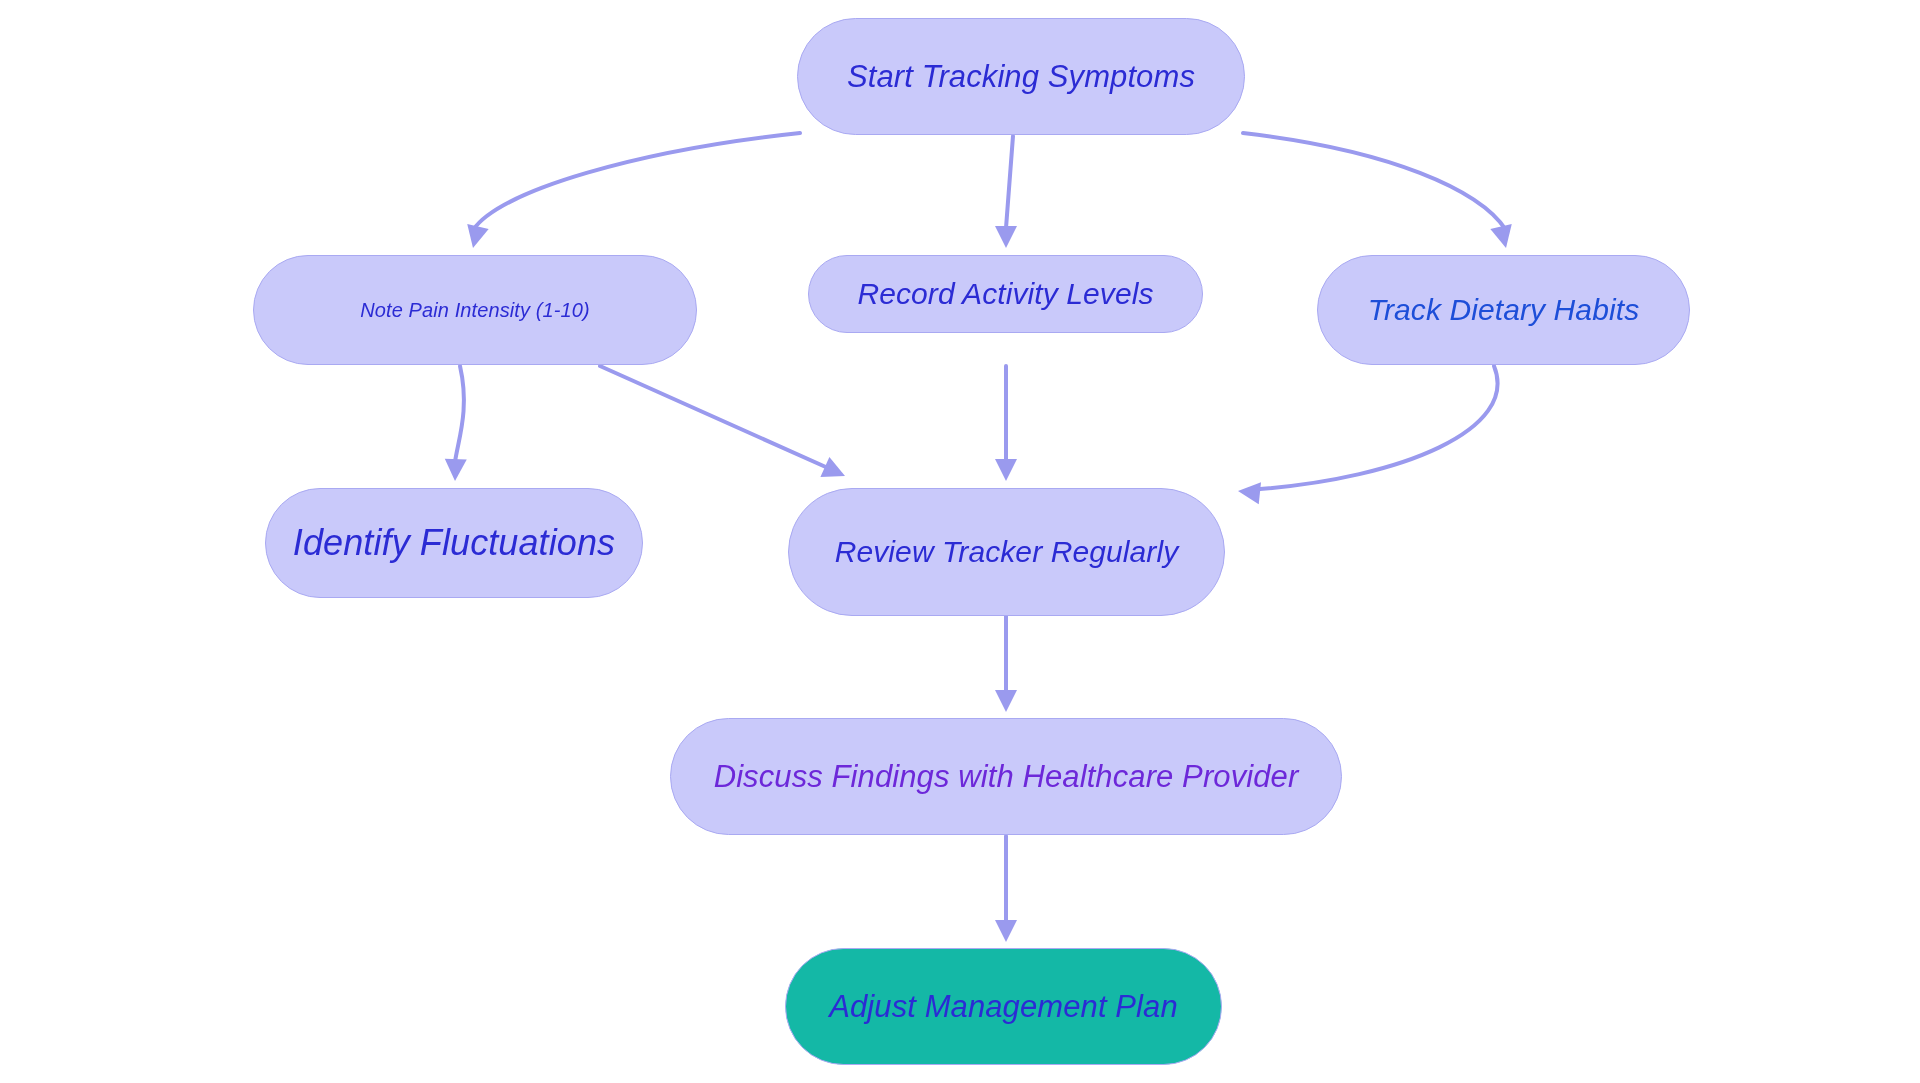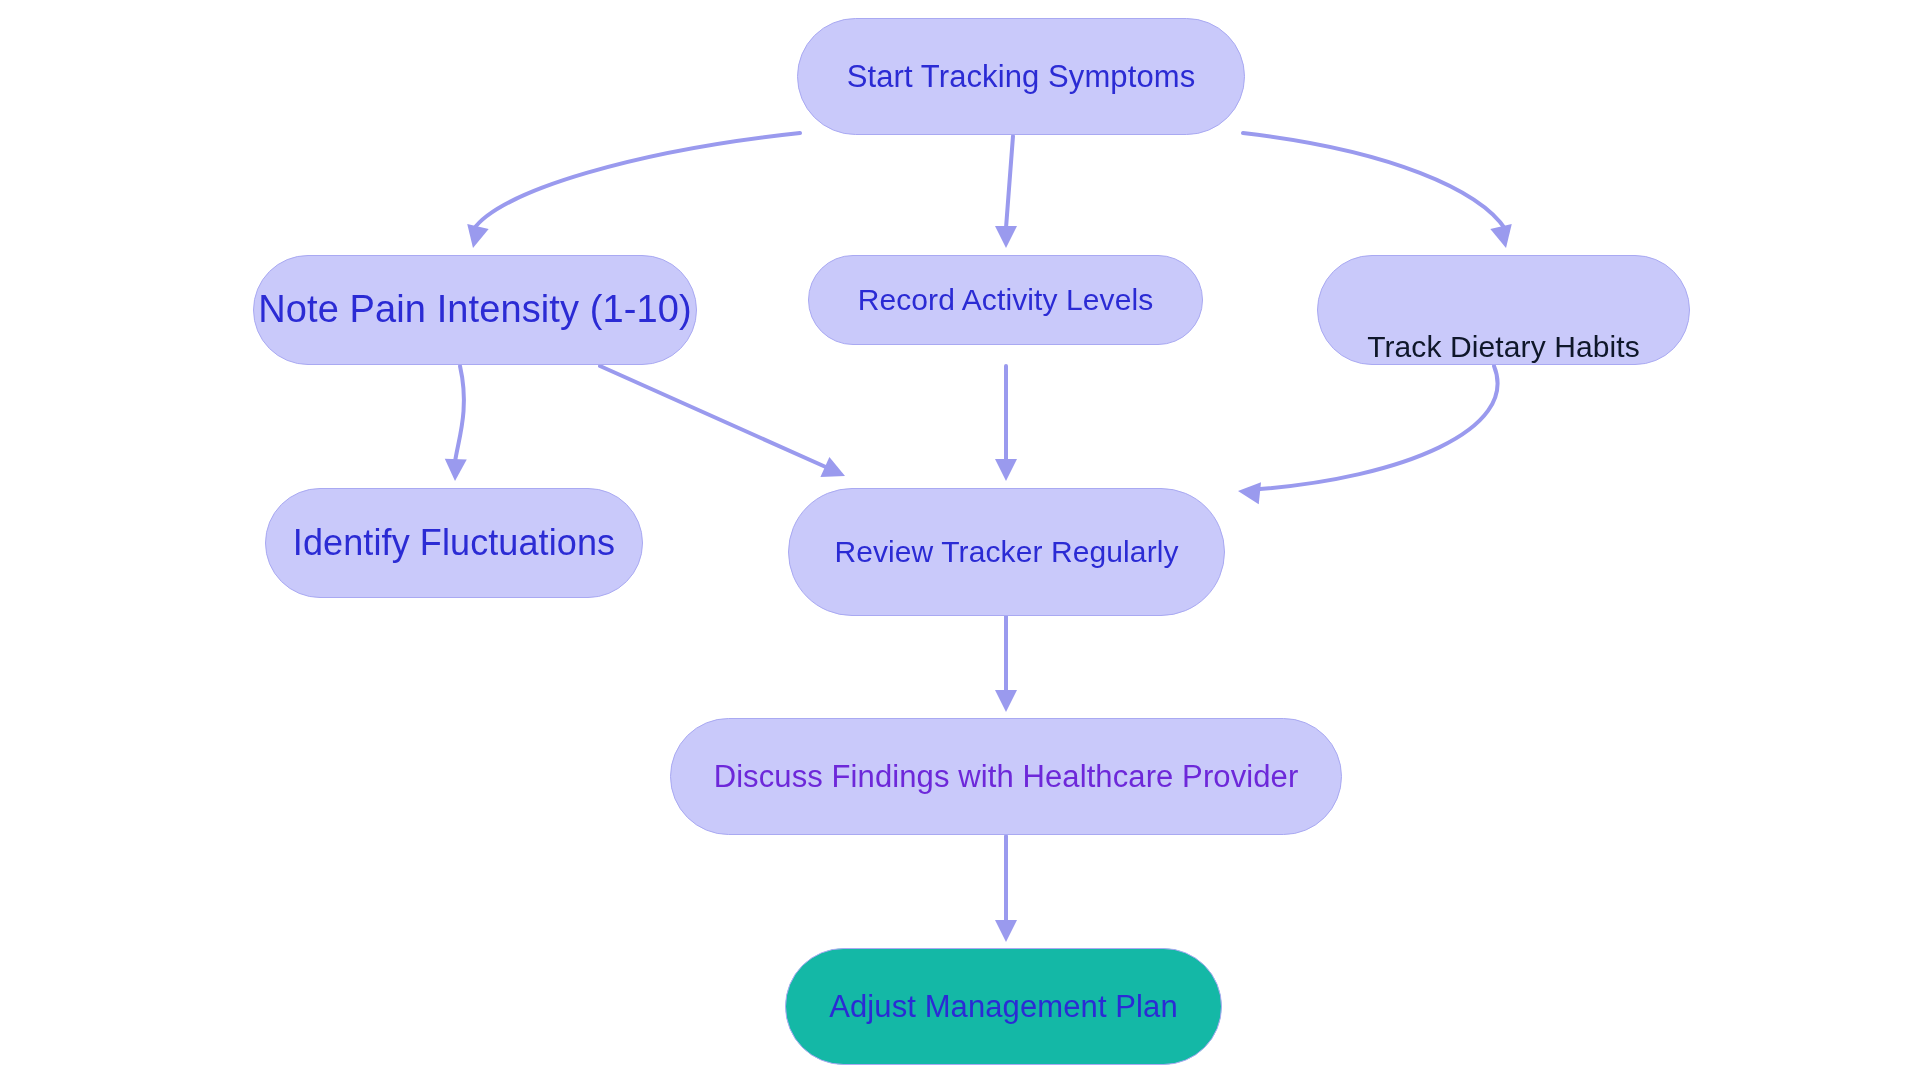--- a/index.html
+++ b/index.html
@@ -34,20 +34,21 @@
     justify-content: center;
     background: #c9c9fa;
     border: 1.6px solid #a9a9f2;
     border-radius: 999px;
     color: #2b2bd4;
     text-align: center;
     line-height: 1.15;
     white-space: nowrap;
     letter-spacing: 0.1px;
     z-index: 2;
+    font-style: italic;
   }
   .node-label {
     display: block;
     padding: 0 26px;
   }
 </style>
 </head>
 <body>
 
 <div id="stage" style="width: 1920px; height: 1083px; background: rgb(255, 255, 255);">
@@ -86,27 +87,27 @@
       </g>
       <g>
         <path d="M 1006 836 L 1006 923" fill="none" stroke="#9a9aee" stroke-width="4" stroke-linecap="round"></path>
         <polygon points="0,0 -22,-11 -22,11" fill="#9a9aee" transform="translate(1006,942) rotate(90)"></polygon>
       </g>
     </svg>
   <div id="node-layer">
       <div class="node" style="left: 797px; top: 18px; width: 448px; height: 117px; font-size: 31px; background: rgb(201, 201, 250); border-color: rgb(169, 169, 242); color: rgb(43, 43, 212);">
         <span class="node-label">Start Tracking Symptoms</span>
       </div>
-      <div class="node" style="left: 253px; top: 255px; width: 444px; height: 110px; font-size: 38px; background: rgb(201, 201, 250); border-color: rgb(169, 169, 242); color: rgb(43, 43, 212);">
+      <div class="node" style="left: 253px; top: 255px; width: 444px; height: 110px; font-size: 20px; background: rgb(201, 201, 250); border-color: rgb(169, 169, 242); color: rgb(43, 43, 212);">
         <span class="node-label">Note Pain Intensity (1-10)</span>
       </div>
-      <div class="node" style="left: 808px; top: 255px; width: 395px; height: 90px; font-size: 30px; background: rgb(201, 201, 250); border-color: rgb(169, 169, 242); color: rgb(43, 43, 212);">
+      <div class="node" style="left: 808px; top: 255px; width: 395px; height: 78px; font-size: 30px; background: rgb(201, 201, 250); border-color: rgb(169, 169, 242); color: rgb(43, 43, 212);">
         <span class="node-label">Record Activity Levels</span>
       </div>
-      <div class="node" style="left: 1317px; top: 255px; width: 373px; height: 110px; font-size: 30px; background: rgb(201, 201, 250); border-color: rgb(169, 169, 242); color: #0f172a; align-items: flex-end;">
+      <div class="node" style="left: 1317px; top: 255px; width: 373px; height: 110px; font-size: 30px; background: rgb(201, 201, 250); border-color: rgb(169, 169, 242); color: #1d4ed8;">
         <span class="node-label">Track Dietary Habits</span>
       </div>
       <div class="node" style="left: 265px; top: 488px; width: 378px; height: 110px; font-size: 36px; background: rgb(201, 201, 250); border-color: rgb(169, 169, 242); color: rgb(43, 43, 212);">
         <span class="node-label">Identify Fluctuations</span>
       </div>
       <div class="node" style="left: 788px; top: 488px; width: 437px; height: 128px; font-size: 30px; background: rgb(201, 201, 250); border-color: rgb(169, 169, 242); color: rgb(43, 43, 212);">
         <span class="node-label">Review Tracker Regularly</span>
       </div>
       <div class="node" style="left: 670px; top: 718px; width: 672px; height: 117px; font-size: 31px; background: rgb(201, 201, 250); border-color: rgb(169, 169, 242); color: #6d28d9;">
         <span class="node-label">Discuss Findings with Healthcare Provider</span>

